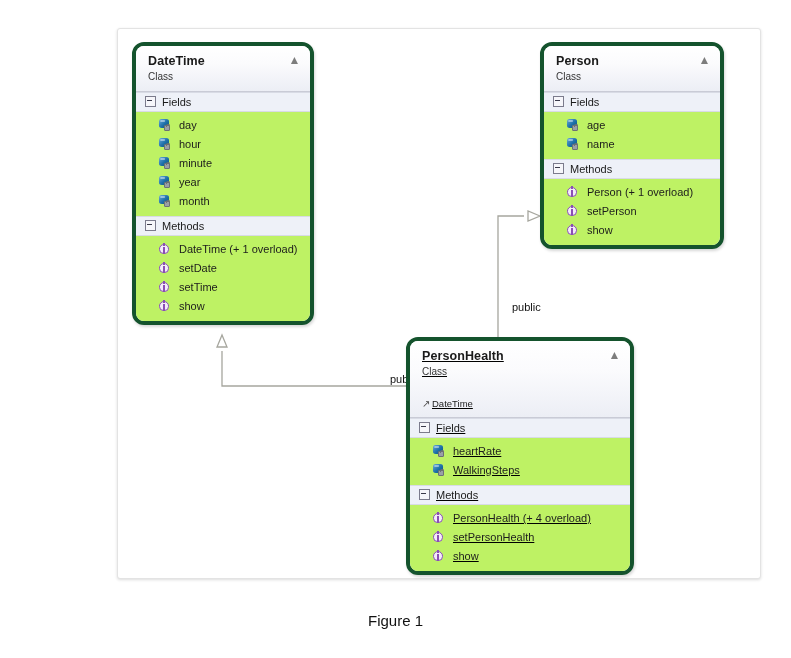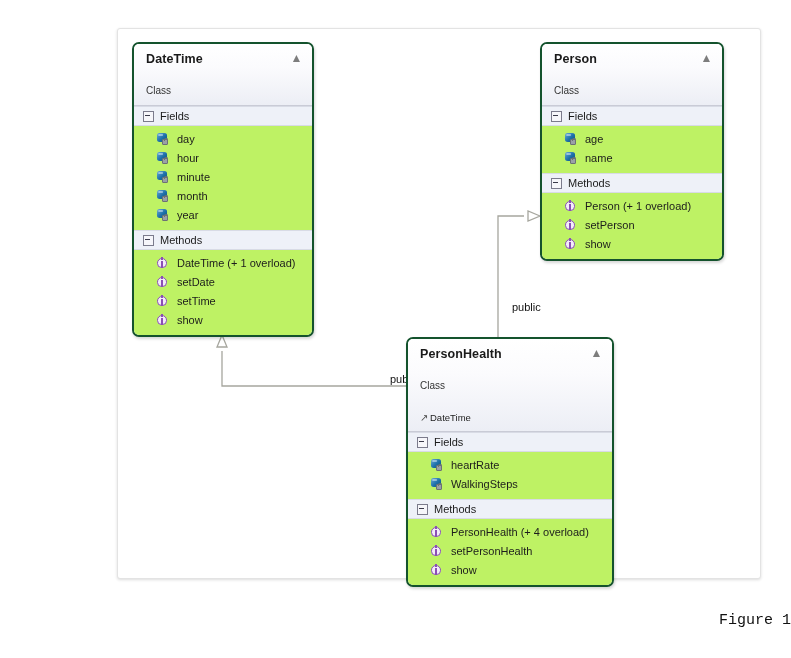--- a/index.html
+++ b/index.html
@@ -27,32 +27,32 @@
     border-radius: 3px;
     box-shadow: 0 1px 3px rgba(0,0,0,0.14);
     box-sizing: border-box;
   }
 
   #figure-caption {
     position: absolute;
     left: 0;
     top: 612px;
     width: 791px;
-    text-align: right;
+    text-align: center;
     font-size: 15px;
     color: #111111;
-    font-family: Liberation Mono, monospace;
+    font-family: Liberation Sans, sans-serif;
   }
 
   
   .class-card {
     position: absolute;
     background: #ffffff;
-    border: 2px solid #14532d;
-    border-radius: 7px;
+    border: 4px solid #14532d;
+    border-radius: 12px;
     box-sizing: border-box;
     box-shadow: 1px 2px 3px rgba(0,0,0,0.16);
     overflow: hidden;
   }
   .card-header {
     position: relative;
     padding: 8px 10px 7px 12px;
     background: linear-gradient(to bottom, #ffffff 0%, #fbfbfd 38%, #eceef5 100%);
     border-bottom: 1px solid #c9cbd6;
   }
@@ -60,21 +60,21 @@
     font-size: 12.5px;
     font-weight: bold;
     color: #1a1a1a;
     letter-spacing: 0.1px;
     line-height: 15px;
   }
   .card-stereotype {
     font-size: 10px;
     color: #333333;
     line-height: 14px;
-    margin-top: 17px;
+    margin-top: 1px;
   }
   .base-list { margin-top: 19px; }
   .base-item {
     font-size: 9.5px;
     color: #222222;
     line-height: 12px;
     white-space: nowrap;
   }
   .base-arrow {
     display: inline-block;
@@ -91,21 +91,21 @@
     color: #7d7d7d;
     font-size: 12px;
     line-height: 11px;
     text-align: center;
     cursor: pointer;
   }
 
   
   .section-head {
     display: flex;
-    align-items: flex-end;
+    align-items: flex-start;
     gap: 6px;
     padding: 3px 8px 3px 9px;
     background: #eef1f8;
     border-top: 1px solid #d8dbe5;
     border-bottom: 1px solid #d8dbe5;
     font-size: 11px;
     color: #1a1a1a;
   }
   .expander {
     width: 9px;
@@ -297,28 +297,28 @@
             <span class="cube"></span>
             <span class="lock"></span>
           </span>
         <span>minute</span>
       </div>
       <div class="member">
         <span class="icon-field">
             <span class="cube"></span>
             <span class="lock"></span>
           </span>
+        <span>year</span>
+      </div>
+      <div class="member">
+        <span class="icon-field">
+            <span class="cube"></span>
+            <span class="lock"></span>
+          </span>
         <span>month</span>
-      </div>
-      <div class="member">
-        <span class="icon-field">
-            <span class="cube"></span>
-            <span class="lock"></span>
-          </span>
-        <span>year</span>
       </div>
     </div>
 
     <div class="section-head">
       <span class="expander"></span>
       <span>Methods</span>
     </div>
     <div class="member-list">
       <div class="member">
         <span class="icon-method">
@@ -394,21 +394,21 @@
       </div>
       <div class="member">
         <span class="icon-method">
             <span class="m-cube"></span>
           </span>
         <span>show</span>
       </div>
     </div>
   </div>
 
-  <div class="class-card" style="left:288px; top:308px; width:208px;">
+  <div class="class-card" style="left:288px; top:308px; width:228px;text-decoration:underline;">
     <div class="card-header">
       <div class="card-title">PersonHealth</div>
       <div class="card-stereotype">Class</div>
       <div class="base-list">
         <div class="base-item">
           <span class="base-arrow">↗</span><span>DateTime</span>
         </div>
       </div>
       <div class="collapse-icon">▲</div>
     </div>

